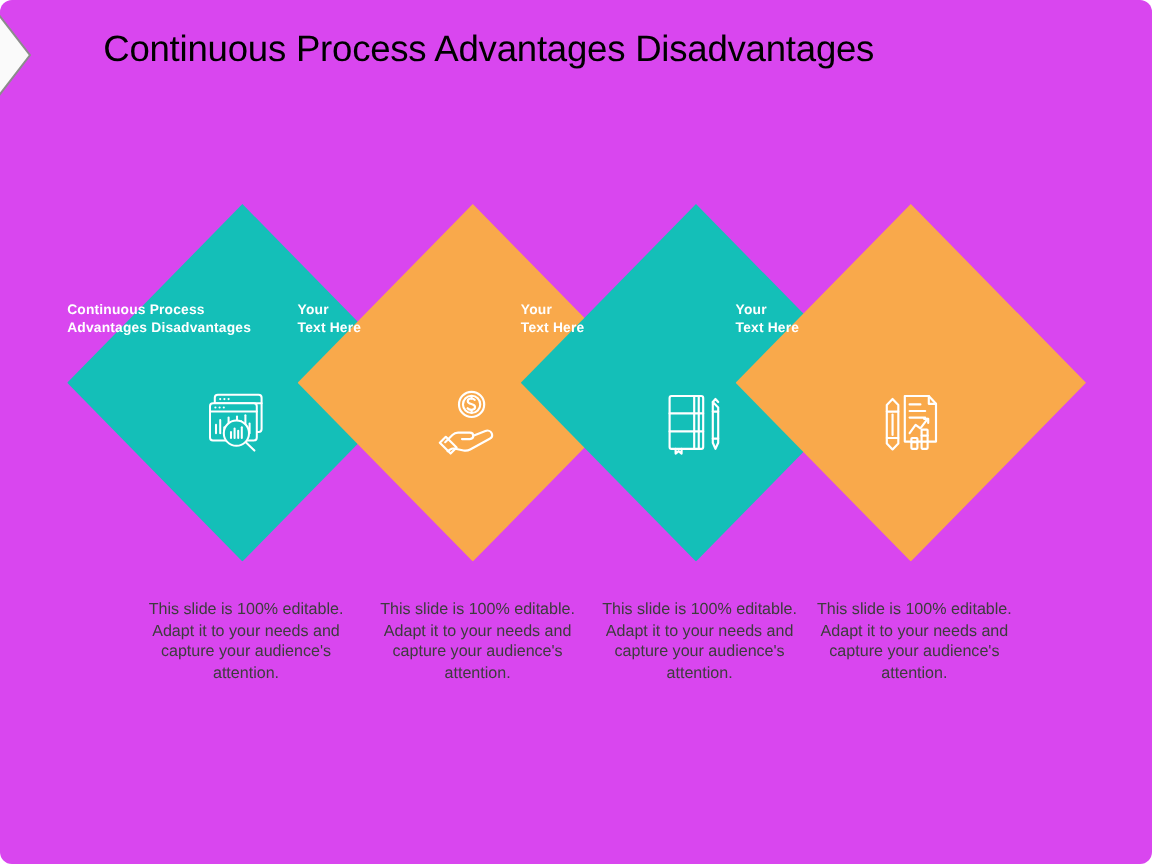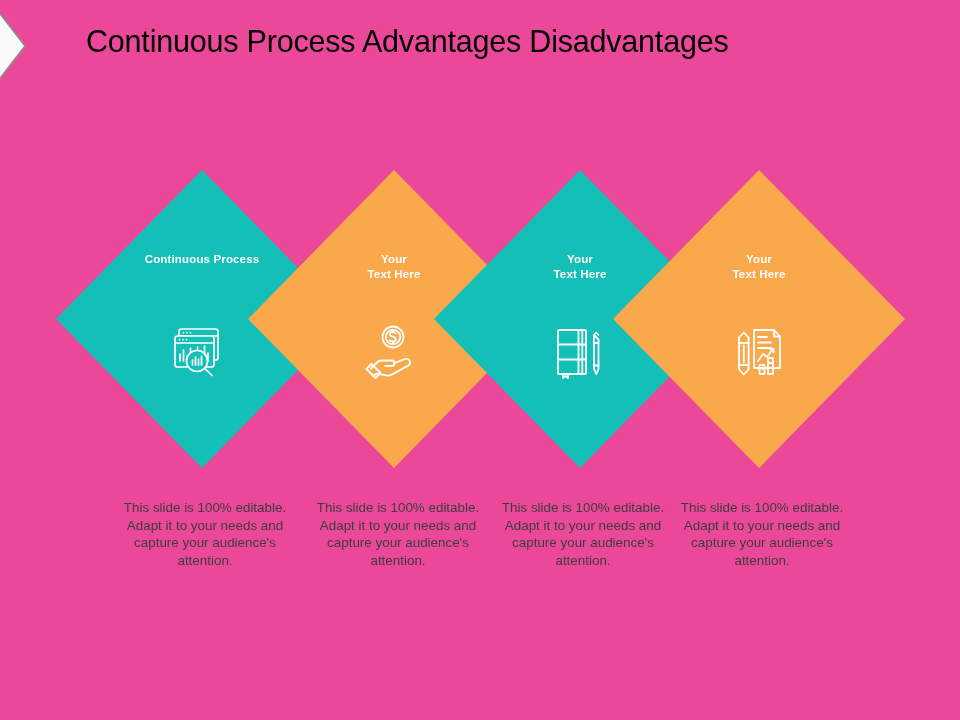--- a/index.html
+++ b/index.html
@@ -14,21 +14,22 @@
     overflow: hidden;
     position: relative;
   }
 
   
   #slide {
     position: absolute;
     inset: 0;
     width: 960px;
     height: 720px;
-    background: #ec4899;
+    background: #d946ef;
+    border-radius: 10px;
   }
 
   
   #corner-chevron {
     position: absolute;
     left: -32px;
     top: 7px;
     width: 62px;
     height: 78px;
   }
@@ -63,21 +64,20 @@
   .diamond-shape {
     position: absolute;
     inset: 0;
     clip-path: polygon(50% 0%, 100% 50%, 50% 100%, 0% 50%);
   }
   .diamond-heading {
     position: absolute;
     left: 0;
     top: 0;
     width: 292px;
-    text-align: center;
     color: #ffffff;
     font-size: 11.5px;
     font-weight: bold;
     line-height: 14.5px;
     letter-spacing: 0.15px;
   }
   .diamond-icon {
     position: absolute;
     left: 50%;
     transform: translateX(-50%);
@@ -110,20 +110,21 @@
   </svg>
 
   <div id="slide-title">Continuous Process Advantages Disadvantages</div>
 
   <div id="diamond-layer">
 
     <div class="diamond-node" style="left:56px; top:170px;">
       <div class="diamond-shape" style="background:#14BFB8;"></div>
       <div class="diamond-heading" style="top:82px;">
         <div>Continuous Process</div>
+        <div>Advantages Disadvantages</div>
       </div>
       <svg class="diamond-icon" style="top:150px;" width="72" height="72" viewBox="0 0 72 72" fill="none">
         <g stroke="#ffffff" stroke-width="1.7" fill="none" stroke-linejoin="round" stroke-linecap="round">
           <rect x="13" y="9" width="39" height="31" rx="2.5"></rect>
           <line x1="13" y1="16" x2="52" y2="16"></line>
           <circle cx="17.5" cy="12.6" r="0.9" fill="#ffffff" stroke="none"></circle>
           <circle cx="21" cy="12.6" r="0.9" fill="#ffffff" stroke="none"></circle>
           <circle cx="24.5" cy="12.6" r="0.9" fill="#ffffff" stroke="none"></circle>
           <rect x="9" y="16" width="39" height="31" rx="2.5" fill="#14BFB8"></rect>
           <line x1="9" y1="23" x2="48" y2="23"></line>

